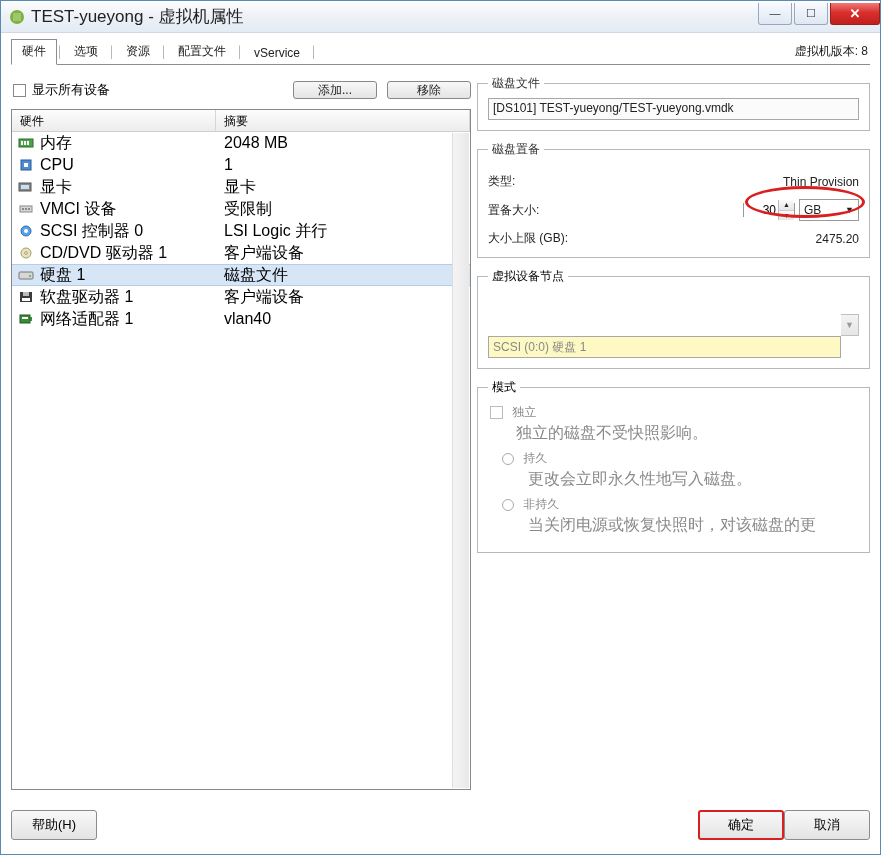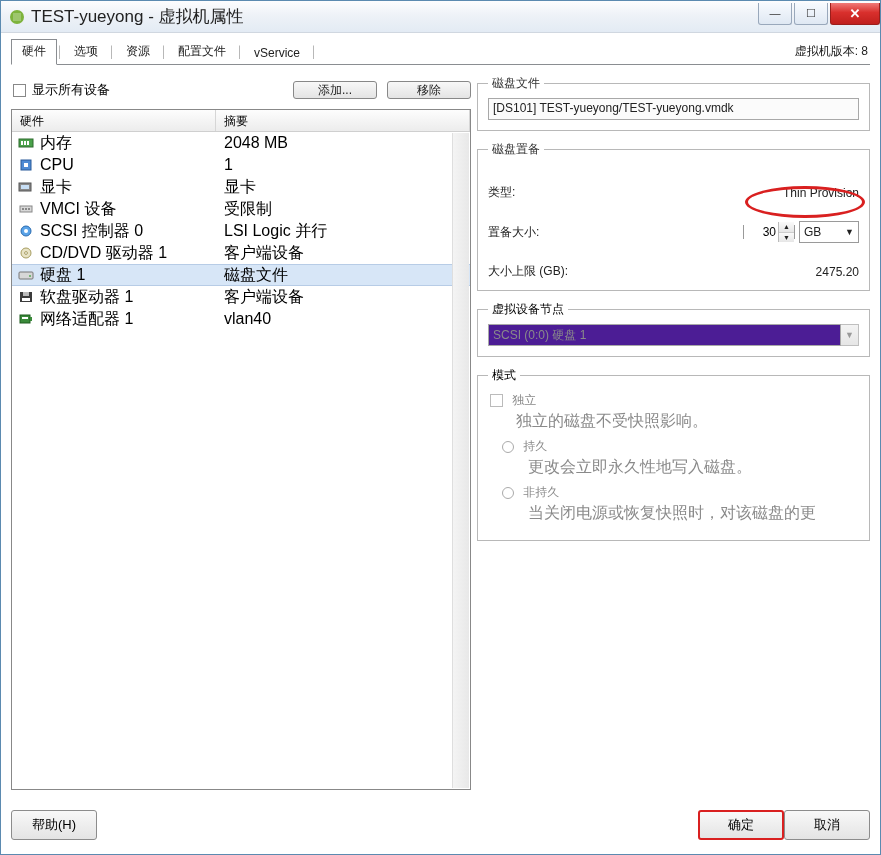--- a/index.html
+++ b/index.html
@@ -34,22 +34,22 @@
 .row .c1 { display:flex; align-items:center; padding-left:6px; gap:6px; }
 .row .c2 { padding-left:8px; }
 .row.sel { background:#d7e6f7; border-top:1px solid #b7cce6; border-bottom:1px solid #b7cce6; }
 .ic { width:16px; height:14px; display:flex; align-items:center; justify-content:center; }
 .rightcol { flex:1; display:flex; flex-direction:column; gap:10px; }
 fieldset { border:1px solid #b8b8b8; padding:6px 10px 10px 10px; margin:0; font-size:12px; color:#222; }
 legend { font-size:12px; padding:0 4px; color:#333; }
 fieldset.disabled { color:#8a8a8a; }
 fieldset.disabled legend { color:#000000; }
 .ro-input { width:100%; height:22px; border:1px solid #a8a8a8; background:#fbfbfb; padding:2px 4px; font-size:12px; white-space:nowrap; overflow:hidden; }
-.ro-input.dis { background:#4c1d95; color:#8a8a8a; }
-.kv { display:flex; align-items:center; margin-top:20px; }
+.ro-input.dis { background:#fef9c3; color:#8a8a8a;margin-top:45px; }
+.kv { display:flex; align-items:center; margin-top:9px; }
 .kv .k { width:130px; }
 .kv .v { flex:1; text-align:right; }
 .spinwrap { display:flex; align-items:center; gap:4px; }
 .spinner { width:52px; height:14px; border:1px solid #9a9a9a; display:flex; align-items:center; background:#000000; }
 .spinner input { border:none; width:34px; font-size:12px; text-align:right; padding-right:2px; outline:none; }
 .spinner .arws { width:16px; display:flex; flex-direction:column; border-left:1px solid #bbb; }
 .spinner .arws div { height:10px; font-size:7px; text-align:center; line-height:9px; background:linear-gradient(#fafafa,#e6e6e6); }
 .spinner .arws div + div { border-top:1px solid #ccc; }
 .unitsel { width:60px; height:22px; border:1px solid #9a9a9a; background:#fff; display:flex; align-items:center; padding:0 4px; justify-content:space-between; font-size:12px; }
 .tri { font-size:9px; color:#222; }

